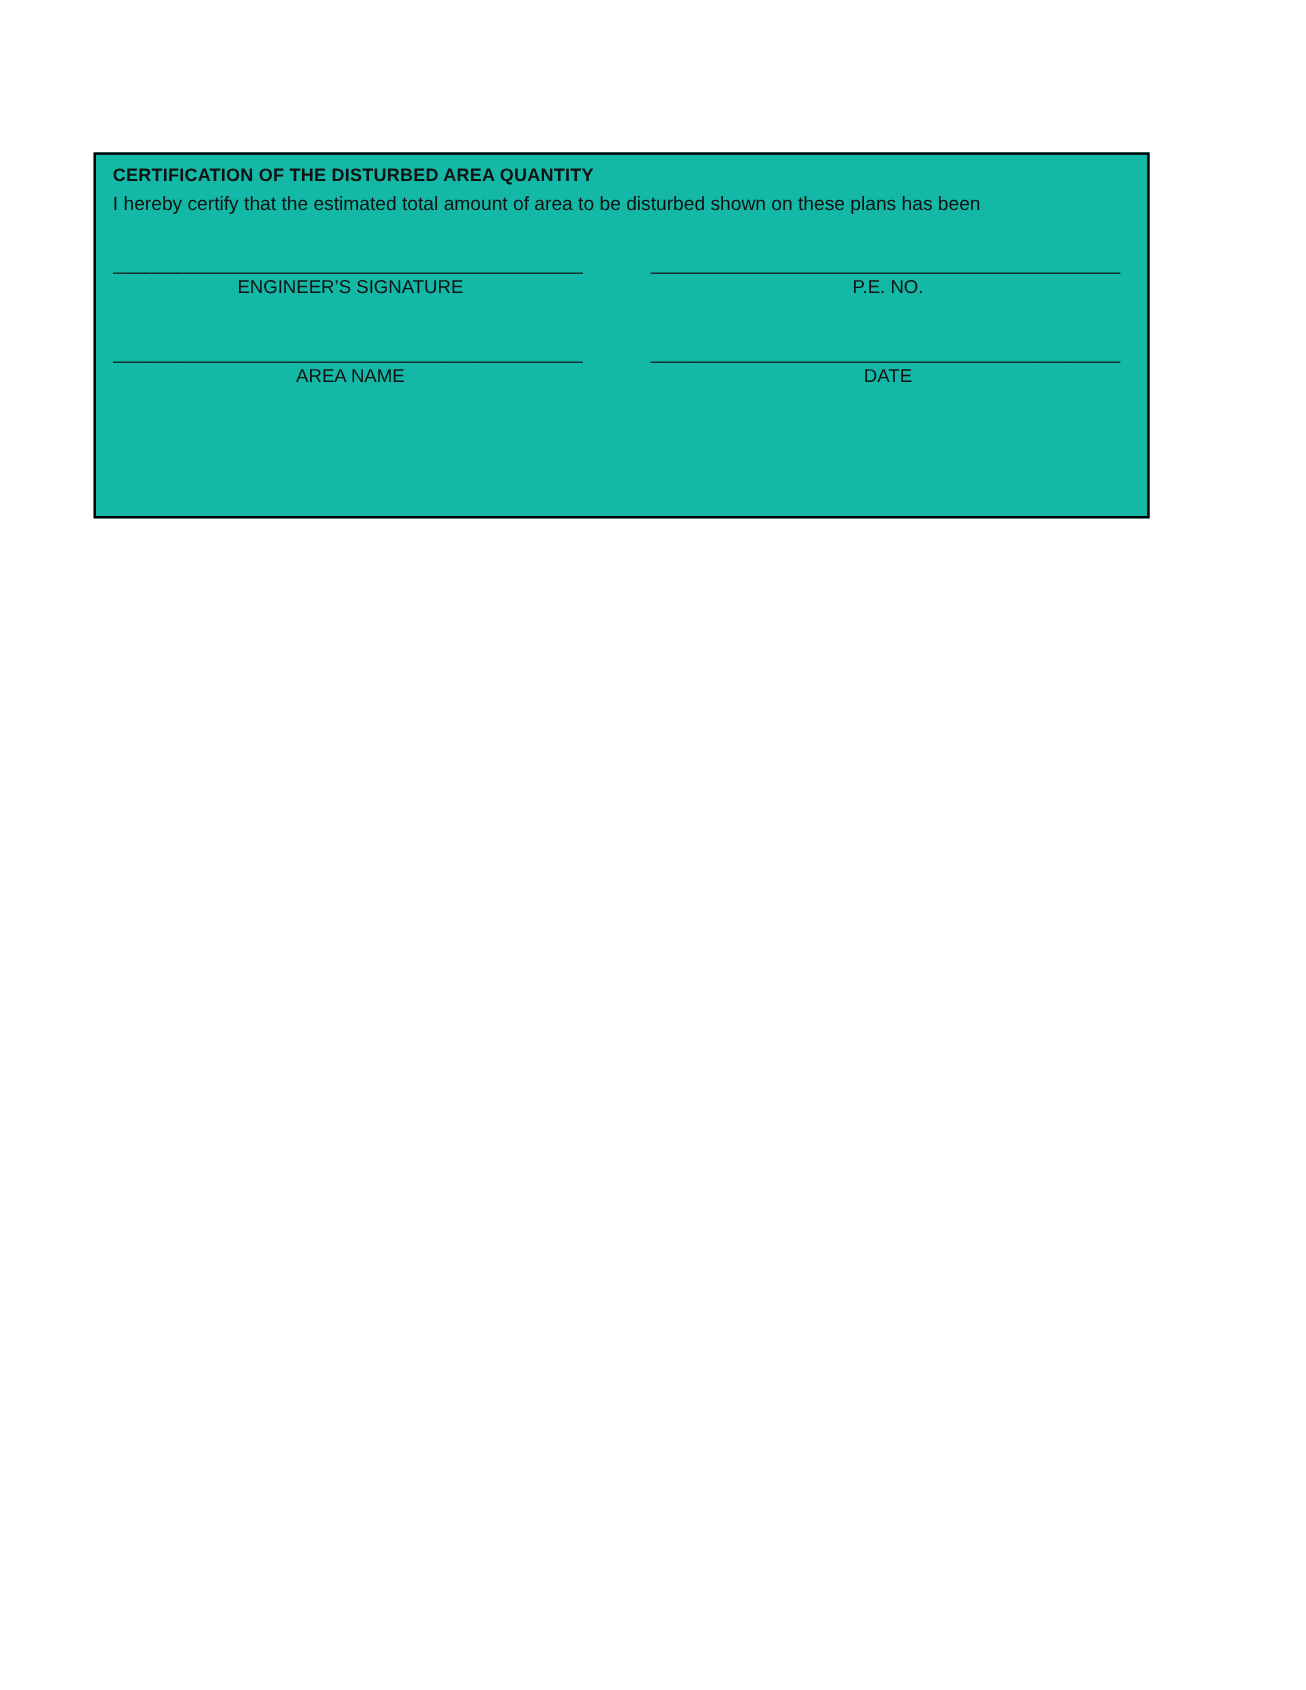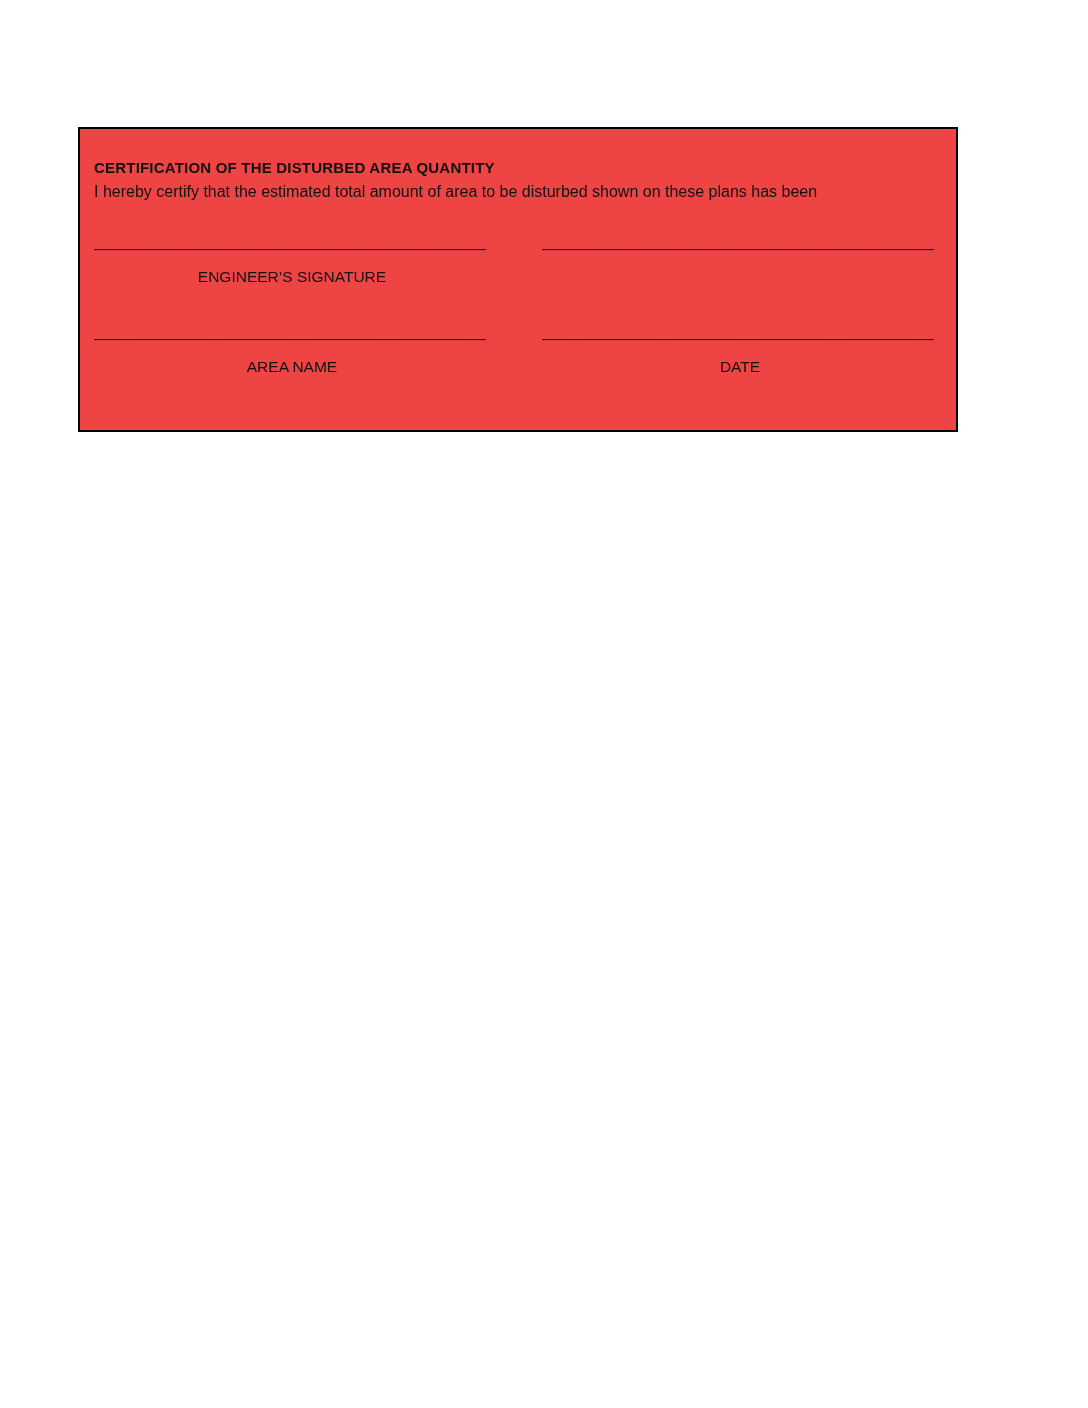--- a/index.html
+++ b/index.html
@@ -17,22 +17,22 @@
     overflow: hidden;
   }
   .cert-box {
     position: absolute;
     left: 78px;
     top: 127px;
     width: 880px;
     height: 305px;
     box-sizing: border-box;
     border: 2px solid #000000;
-    padding: 29px 14px 0 14px;
-    background: #ef4444;
+    padding: 8px 14px 0 14px;
+    background: #14b8a6;
   }
   .cert-title {
     font-size: 15px;
     font-weight: bold;
     line-height: 20px;
     letter-spacing: 0.2px;
     white-space: nowrap;
   }
   .cert-paragraph {
     font-size: 16px;
@@ -50,21 +50,21 @@
   .sig-col {
     width: 396px;
   }
   .sig-line {
     font-size: 16px;
     line-height: 19px;
     white-space: nowrap;
     overflow: hidden;
   }
   .sig-label {
-    margin-top: 16px;
+    margin-top: 0;
     font-size: 15.5px;
     line-height: 19px;
     text-align: center;
     white-space: nowrap;
   }
 </style>
 </head>
 <body>
 
 <div class="page">
@@ -77,20 +77,21 @@
       <div class="para-line">I hereby certify that the estimated total amount of area to be disturbed shown on these plans has been</div>
     </div>
 
     <div class="sig-row sig-row-1">
       <div class="sig-col">
         <div class="sig-line">____________________________________________</div>
         <div class="sig-label">ENGINEER’S SIGNATURE</div>
       </div>
       <div class="sig-col">
         <div class="sig-line">____________________________________________</div>
+        <div class="sig-label">P.E. NO.</div>
       </div>
     </div>
 
     <div class="sig-row sig-row-2">
       <div class="sig-col">
         <div class="sig-line">____________________________________________</div>
         <div class="sig-label">AREA NAME</div>
       </div>
       <div class="sig-col">
         <div class="sig-line">____________________________________________</div>

